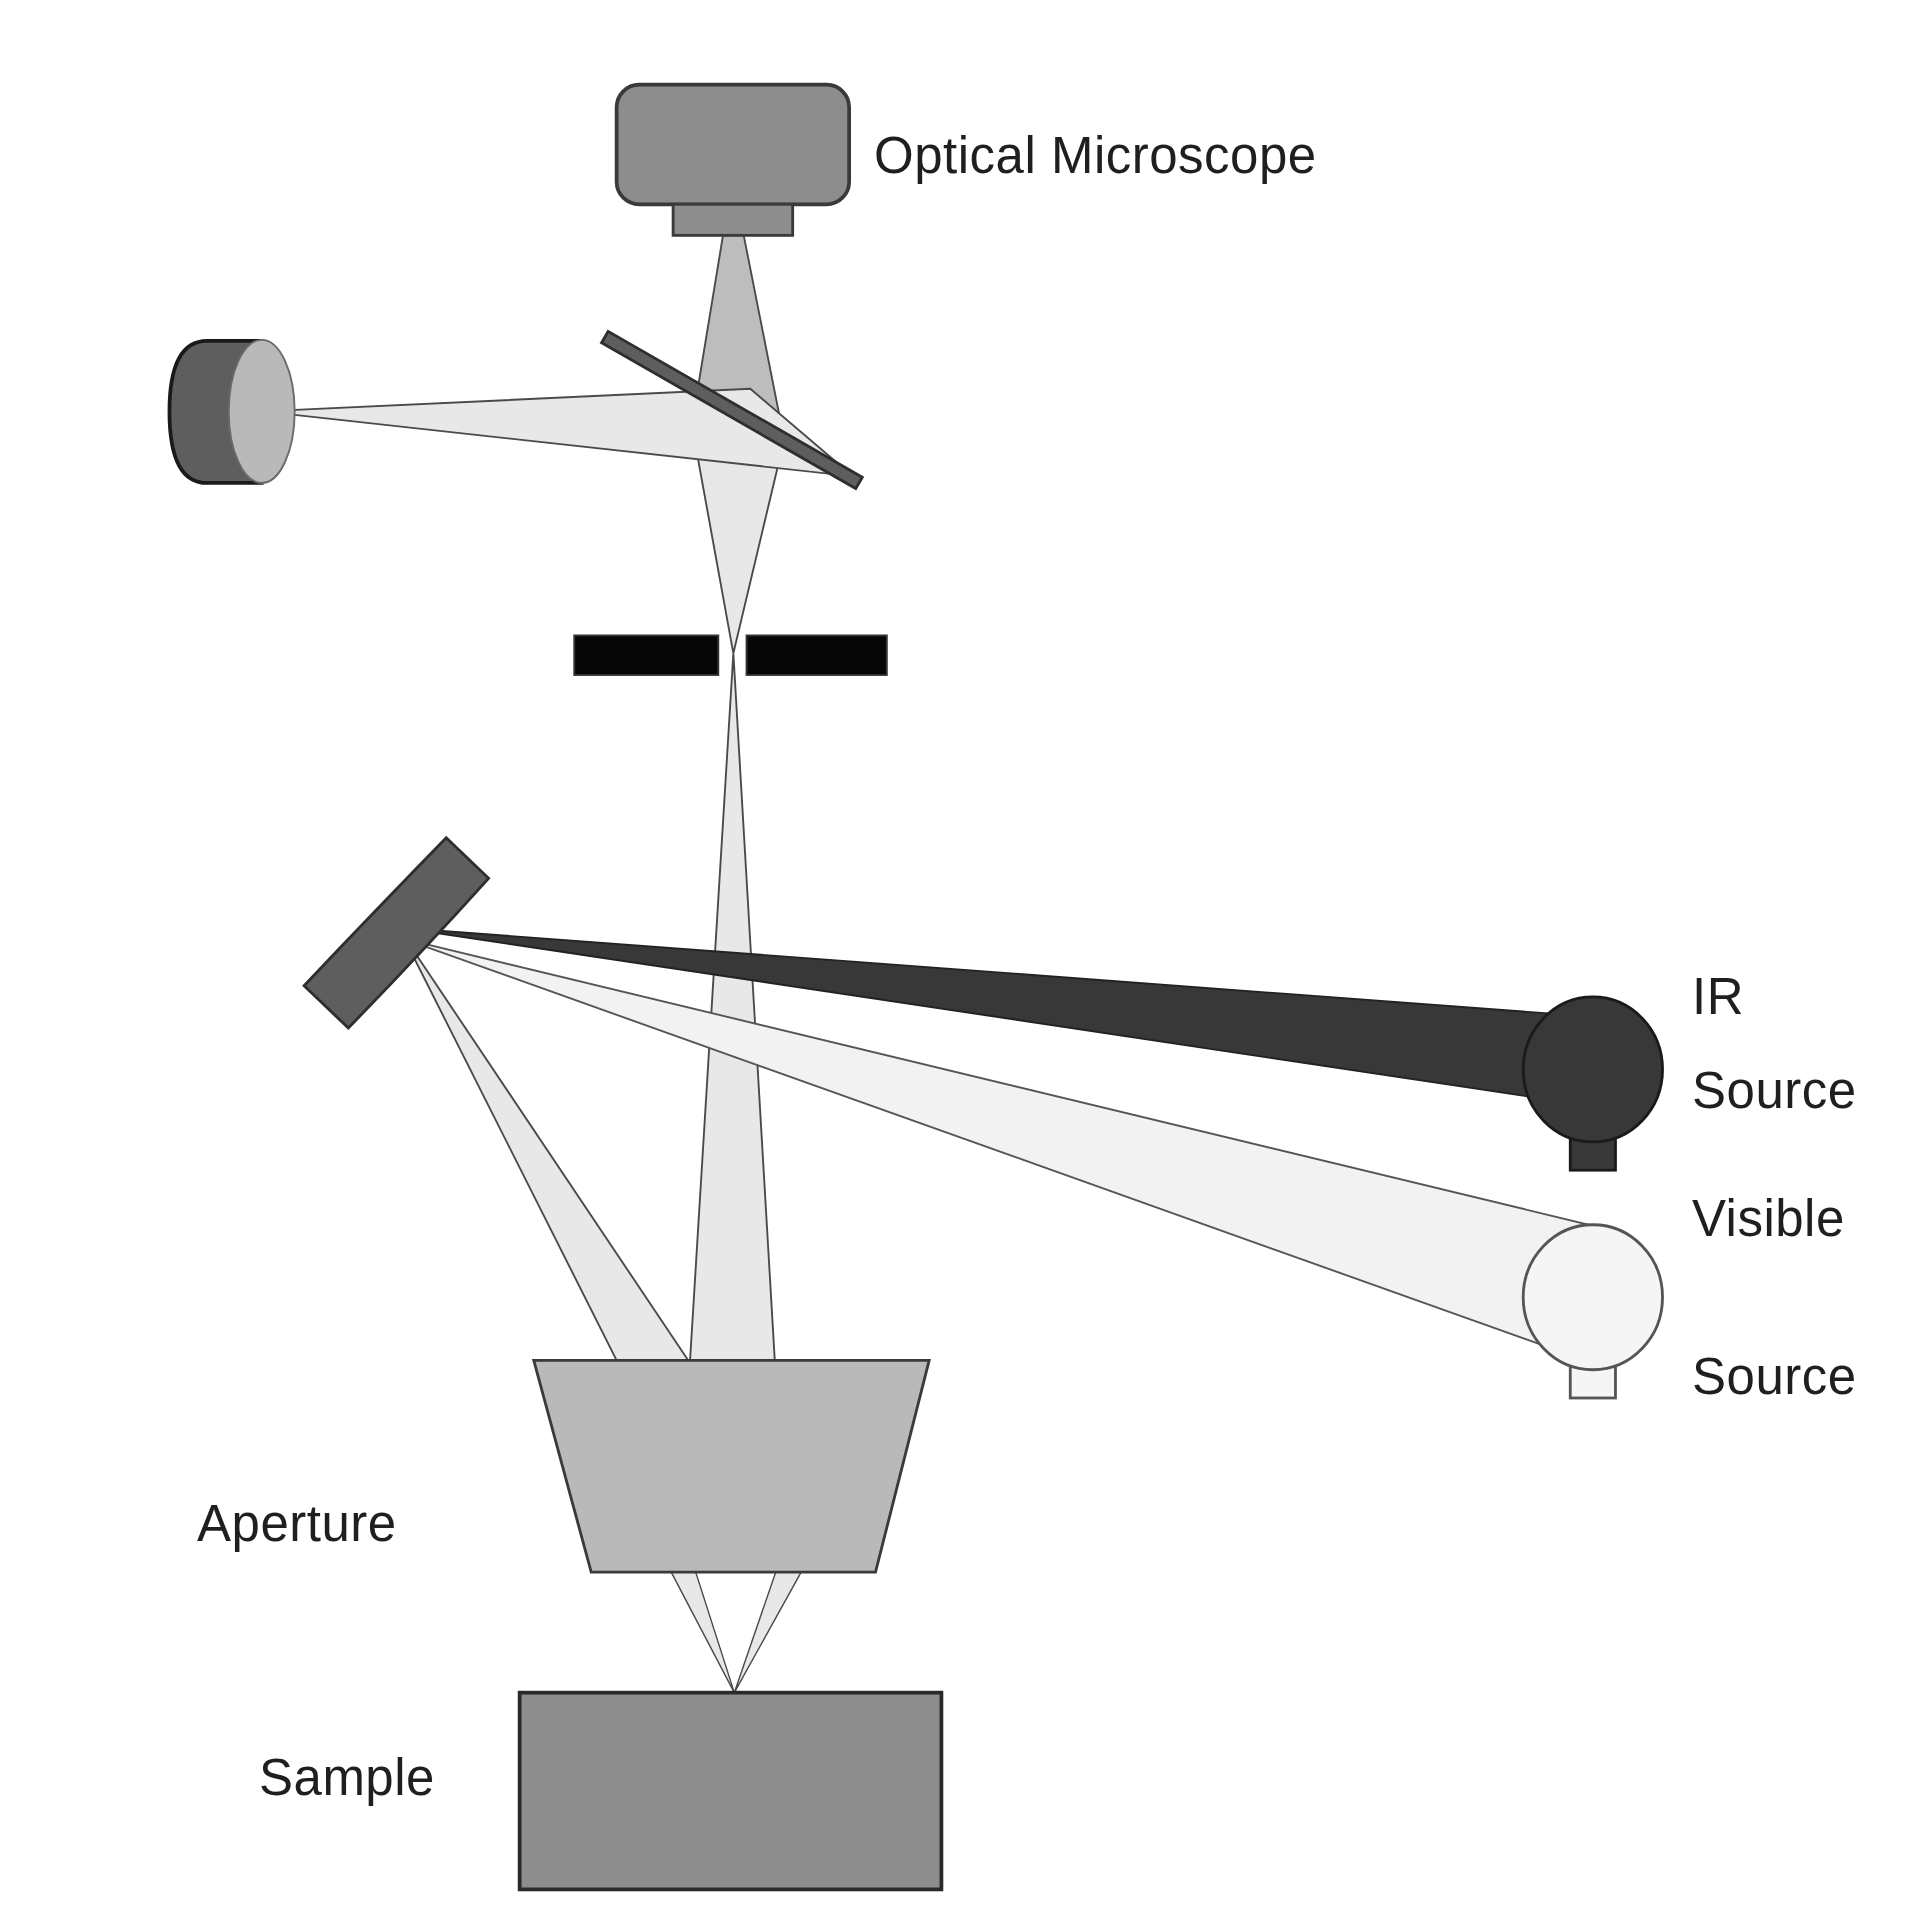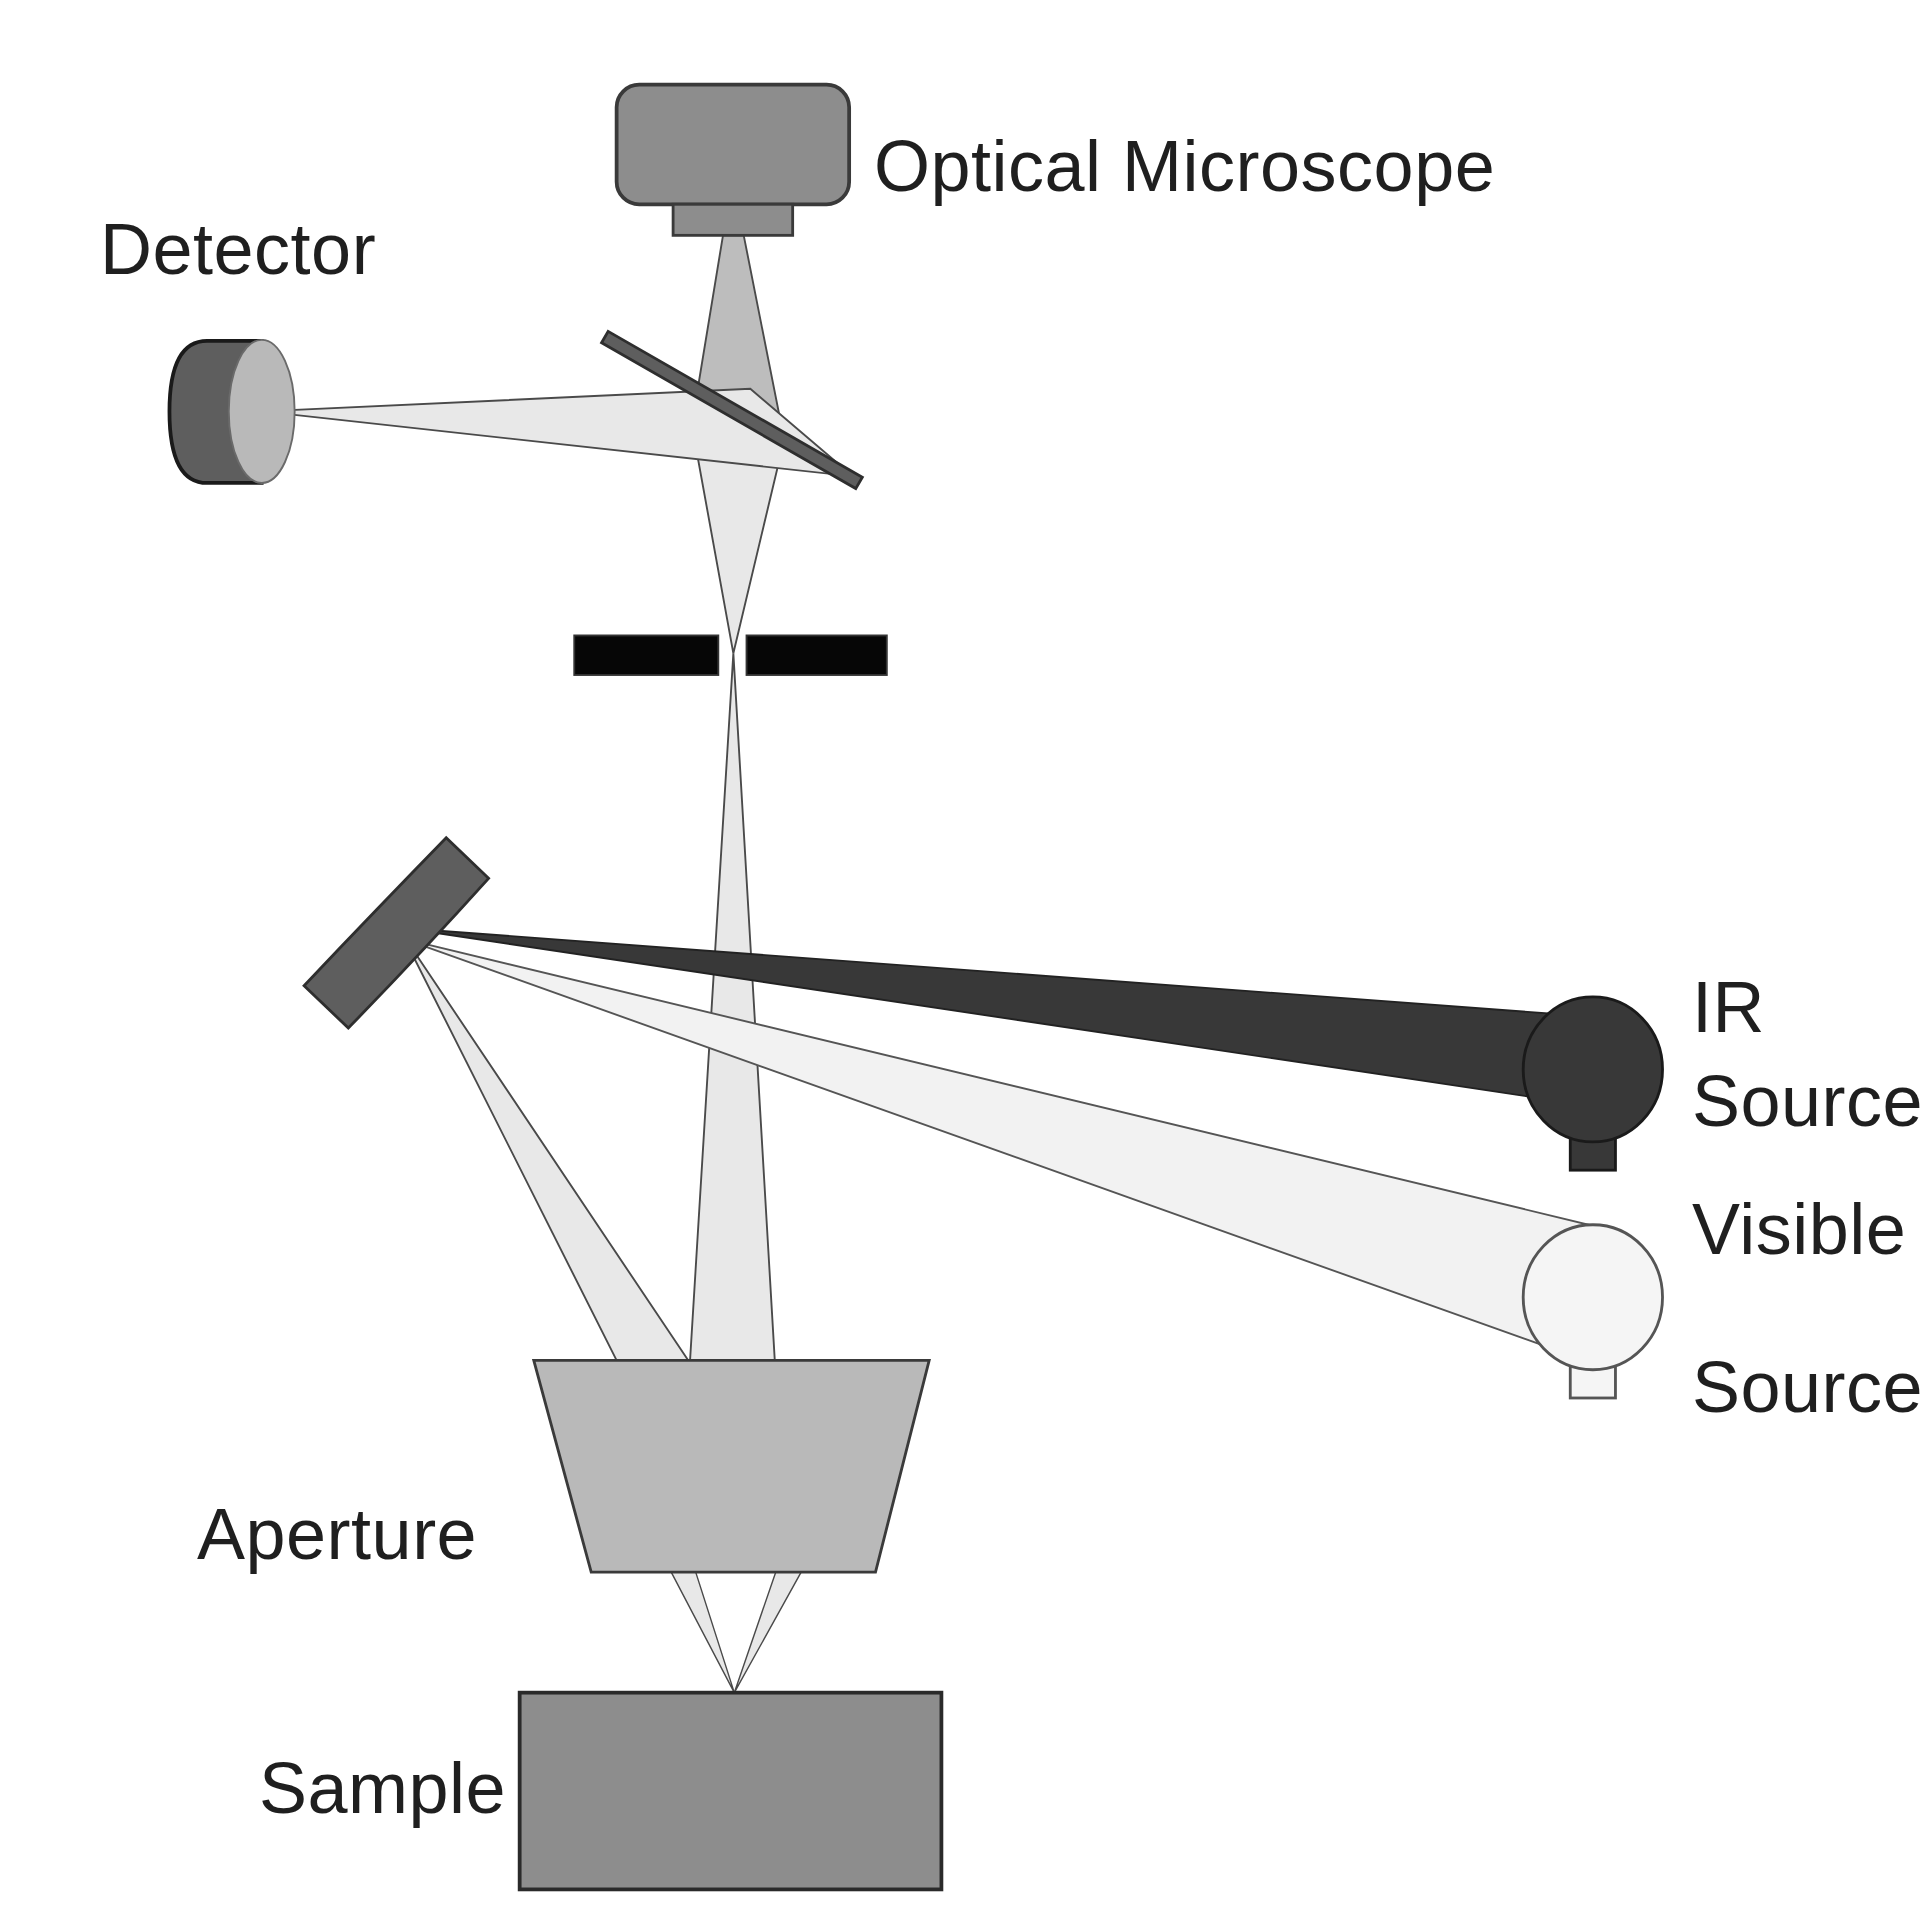--- a/index.html
+++ b/index.html
@@ -6,21 +6,21 @@
   .canvas{
     position:relative;
     width:1928px;height:1928px;
     background:#ffffff;
     overflow:hidden;
     font-family:"Liberation Sans", sans-serif;
   }
   .canvas svg{position:absolute;left:0;top:0;}
   .lbl{
     position:absolute;
-    font-size:72px;
+    font-size:51px;
     line-height:1;
     color:#1f1f1f;
     white-space:nowrap;
     letter-spacing:0.5px;
   }
 </style>
 </head>
 <body>
 
 <div class="canvas">
@@ -66,21 +66,20 @@
     <rect x="552" y="1798" width="448" height="209" stroke="#2a2a2a" stroke-width="4" fill="#8d8d8d"></rect>
 
     <rect x="1668" y="1206" width="48" height="37" stroke="#1a1a1a" stroke-width="3" fill="#383838"></rect>
     <ellipse cx="1692" cy="1136" rx="74" ry="77" stroke="#1a1a1a" stroke-width="3" fill="#383838"></ellipse>
 
     <rect x="1668" y="1448" width="48" height="37" stroke="#555555" stroke-width="3" fill="#f5f5f5"></rect>
     <ellipse cx="1692" cy="1378" rx="74" ry="77" stroke="#555555" stroke-width="3" fill="#f5f5f5"></ellipse>
   </svg>
 
   <div class="lbl" style="left:874px;top:130px">Optical Microscope</div>
-  <div class="lbl" style="left:100px;top:213px">Detector</div>
   <div class="lbl" style="left:1692px;top:971px">IR</div>
   <div class="lbl" style="left:1692px;top:1065px">Source</div>
   <div class="lbl" style="left:1692px;top:1193px">Visible</div>
   <div class="lbl" style="left:1692px;top:1351px">Source</div>
   <div class="lbl" style="left:197px;top:1498px">Aperture</div>
   <div class="lbl" style="left:259px;top:1752px">Sample</div>
 </div>
 
 
 </body></html>

